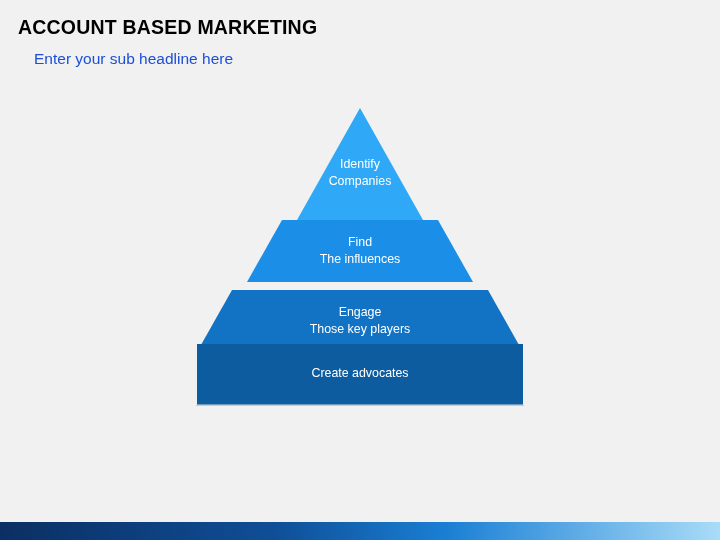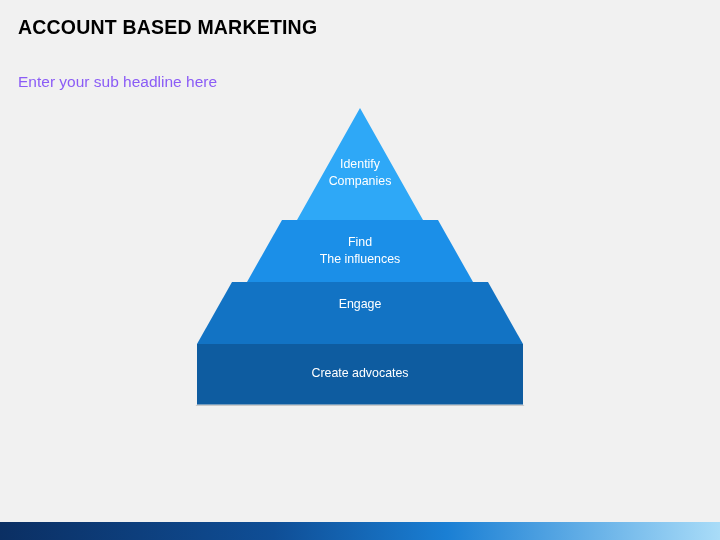--- a/index.html
+++ b/index.html
@@ -27,27 +27,26 @@
     top: 16px;
     font-size: 19.5px;
     font-weight: bold;
     color: #000000;
     letter-spacing: 0.2px;
     white-space: nowrap;
     text-align: right;
   }
   .subtitle {
     position: absolute;
-    left: 18px;
+    left: 34px;
     top: 50px;
     font-size: 15.5px;
-    color: #8b5cf6;
+    color: #1d4ed8;
     font-weight: normal;
     white-space: nowrap;
-    margin-top: 23px;
   }
 
   
   .pyramid {
     position: absolute;
     left: 185px;
     top: 108px;
     width: 350px;
     height: 320px;
   }
@@ -70,21 +69,21 @@
     color: #ffffff;
     font-size: 12.4px;
     line-height: 17px;
     z-index: 5;
     pointer-events: none;
   }
 
   
   #layer1 { top: 0px;   height: 112px; }
   #layer2 { top: 112px; height: 62px; }
-  #layer3 { top: 174px; height: 62px; }
+  #layer3 { top: 182px; height: 62px; }
   #layer4 { top: 236px; height: 62px; }
 
   #layer1 .txt { top: 48px; }
   #layer2 .txt { top: 14px; }
   #layer3 .txt { top: 14px; }
   #layer4 .txt { top: 21px; }
   .footer {
     position: absolute;
     left: 0;
     bottom: 0;
@@ -127,20 +126,21 @@
     </div>
 
     <div class="layer" id="layer3">
       <svg class="shape" viewBox="0 0 350 62" preserveAspectRatio="none">
         <polygon points="47,0 303,0 338,62 12,62" fill="#1273c4"></polygon>
         <polygon points="12,62 0,62 5,74" fill="#0b2b52"></polygon>
         <polygon points="338,62 350,62 345,74" fill="#0b2b52"></polygon>
       </svg>
       <div class="txt">
         <div>Engage</div>
+        <div>Those key players</div>
       </div>
     </div>
 
     <div class="layer" id="layer4">
       <svg class="shape" viewBox="0 0 350 78" preserveAspectRatio="none">
         <polygon points="12,76 338,76 341,80 9,80" fill="#c9c9c9"></polygon>
         <polygon points="12,0 338,0 338,76 12,76" fill="#0e5ca0"></polygon>
       </svg>
       <div class="txt">
         <div>Create advocates</div>

